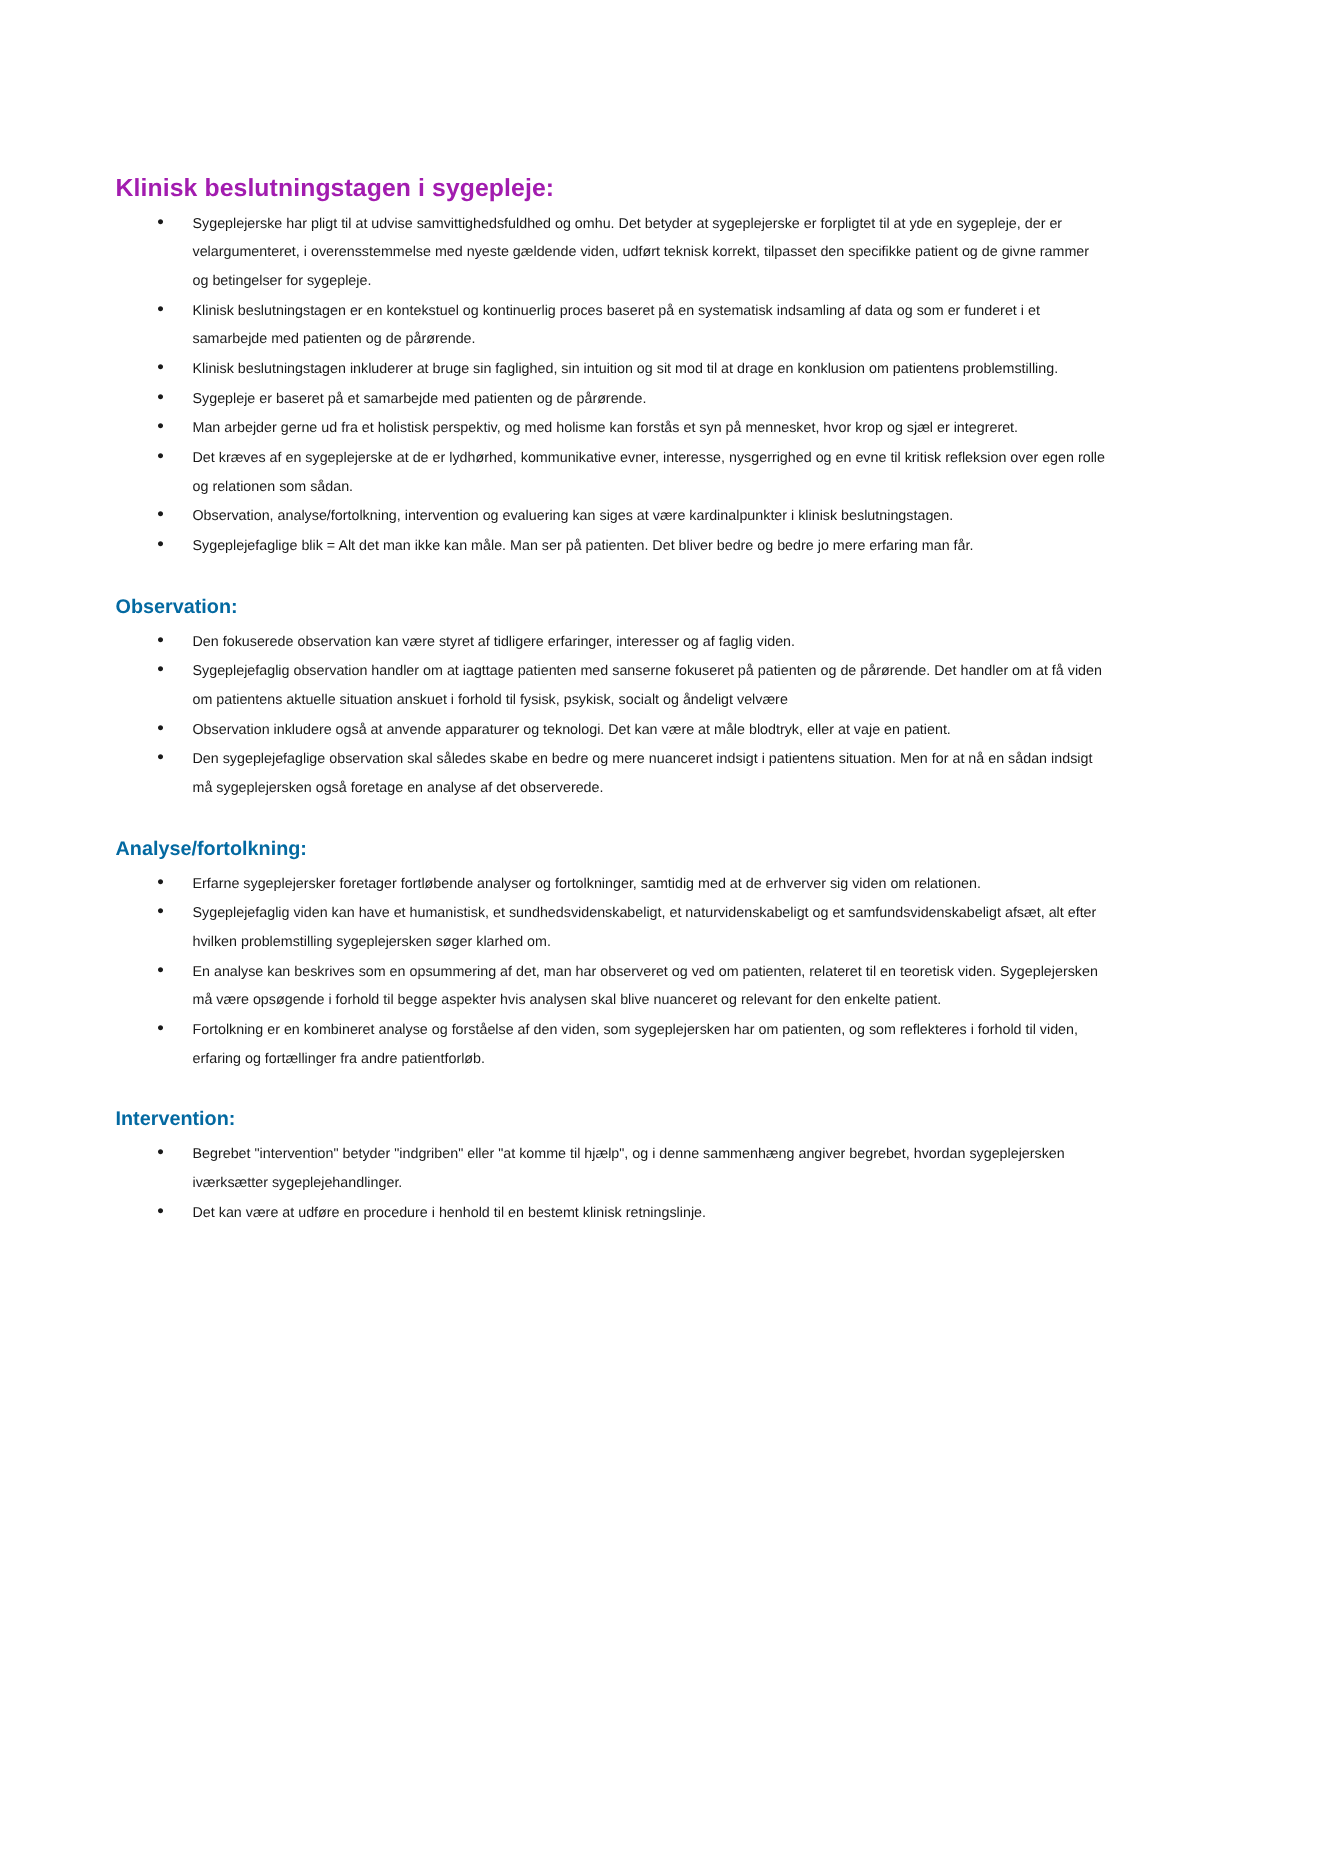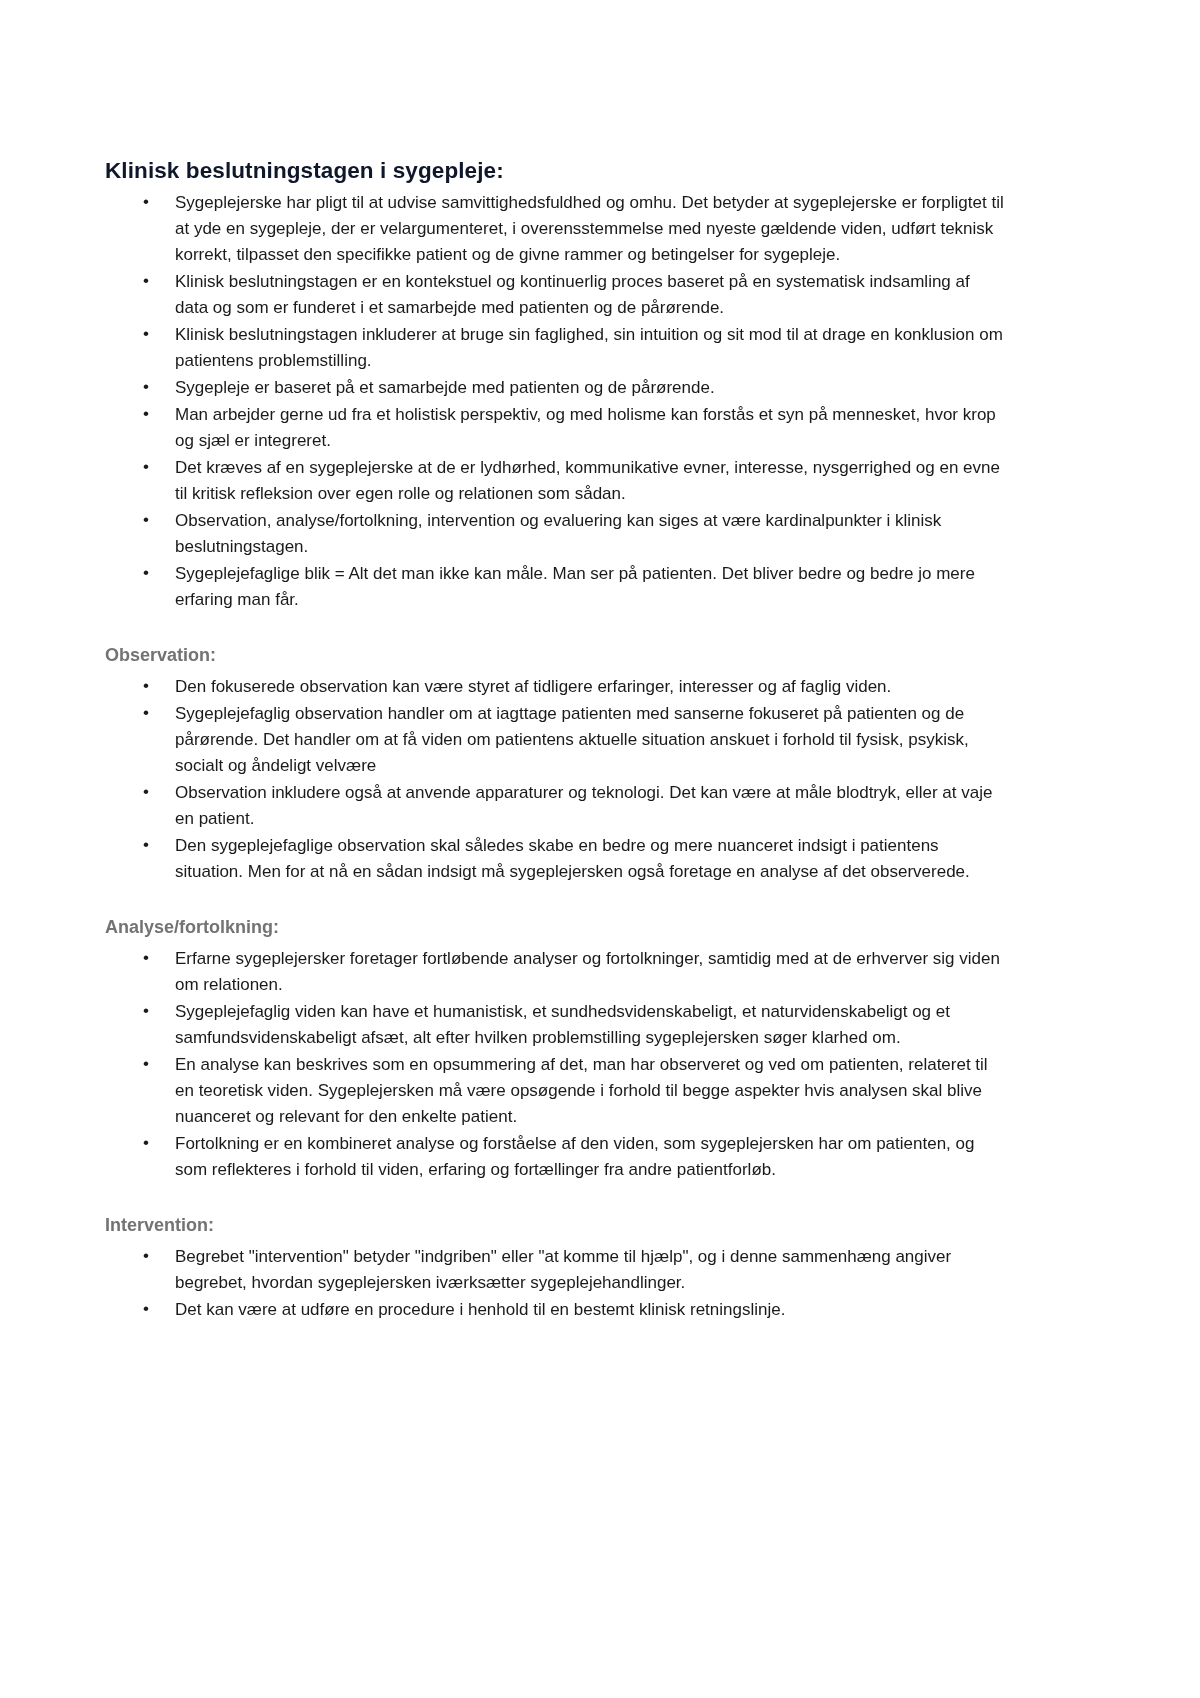--- a/index.html
+++ b/index.html
@@ -18,38 +18,38 @@
     width: 1200px;
     min-height: 1698px;
     box-sizing: border-box;
     padding: 158px 195px 80px 105px;
     background: #ffffff;
   }
   h1.doc-title {
     font-size: 22.5px;
     font-weight: bold;
     margin: 0 0 6px 0;
-    color: #0f172a;
+    color: #a21caf;
     letter-spacing: 0.1px;
   }
   h2.section-heading {
     font-size: 18px;
     font-weight: bold;
     margin: 32px 0 8px 0;
-    color: #737373;
+    color: #0369a1;
   }
   ul.bullet-list {
     list-style: none;
     margin: 0;
     padding: 0;
   }
   ul.bullet-list li {
     position: relative;
     padding-left: 70px;
-    font-size: 17px;
+    font-size: 13px;
     line-height: 26px;
     margin: 0 0 1px 0;
   }
   ul.bullet-list li::before {
     content: "\2022";
     position: absolute;
     left: 38px;
     top: -1px;
     font-size: 17px;
     color: #1a1a1a;

